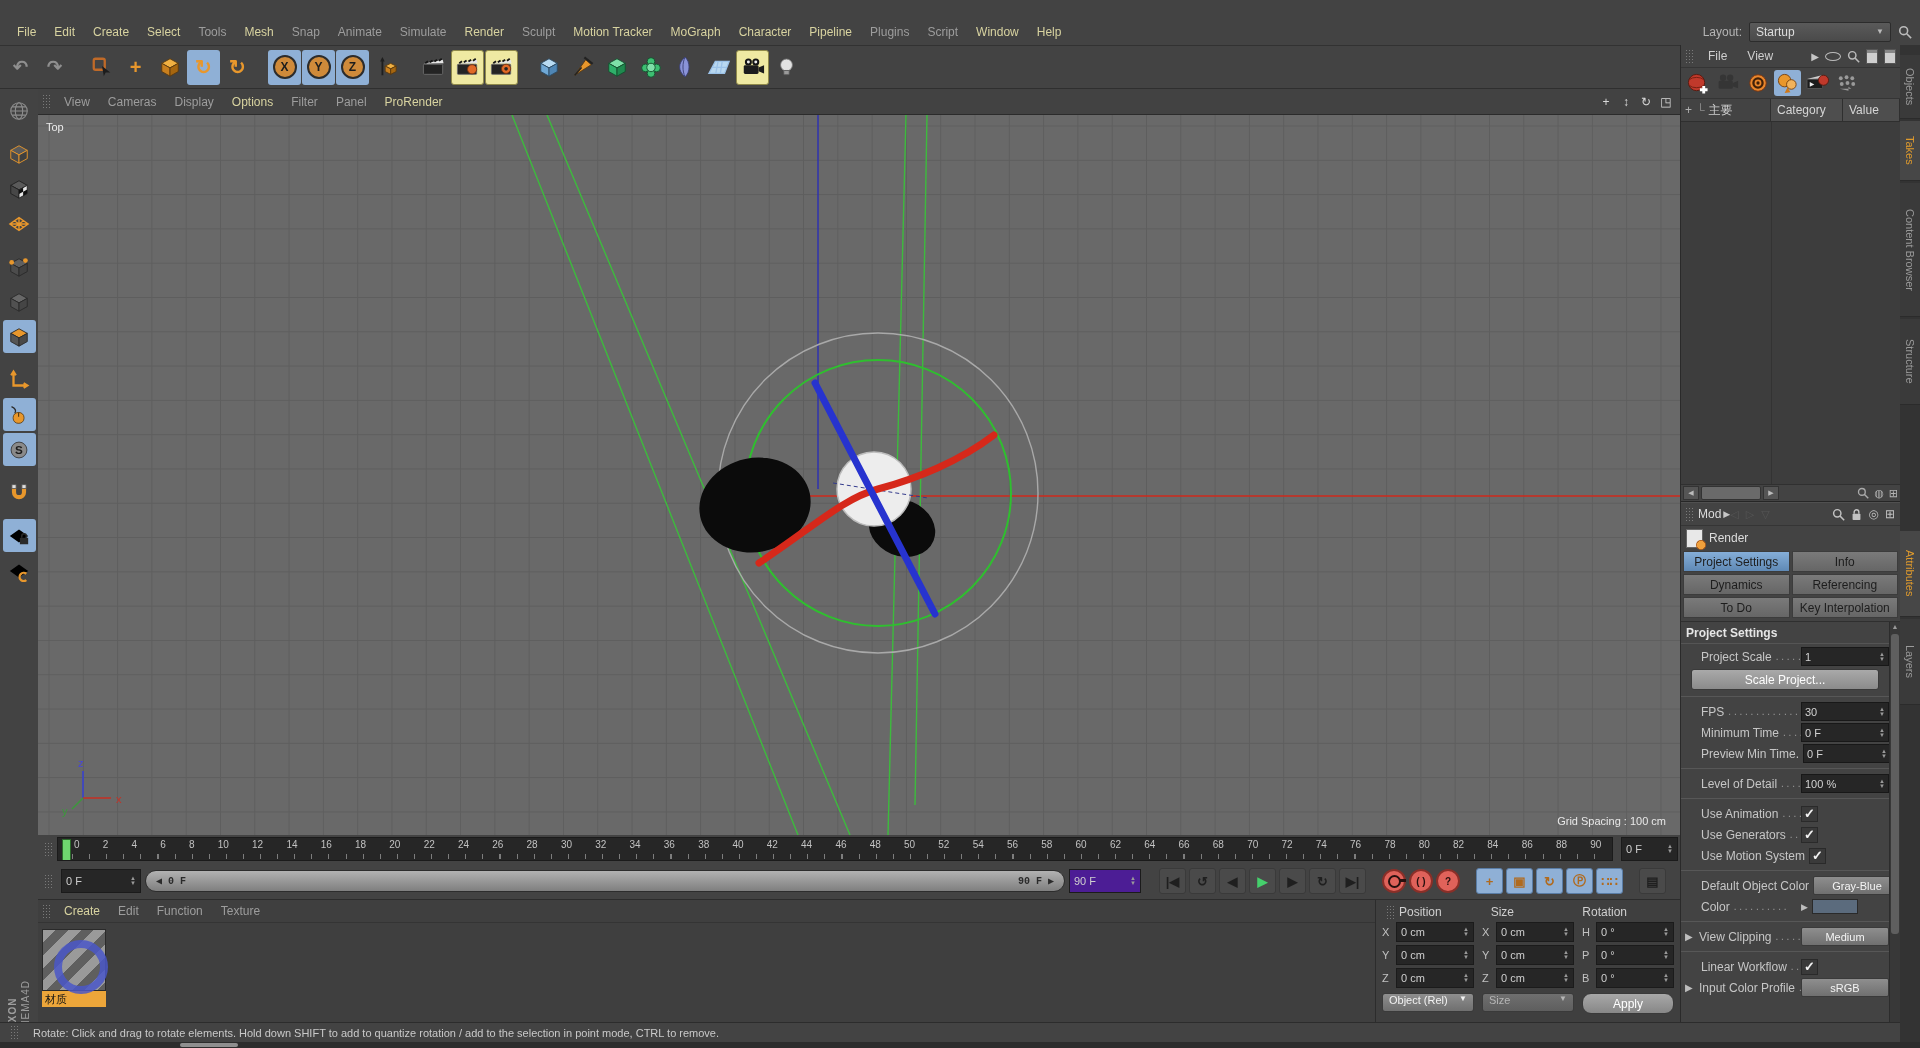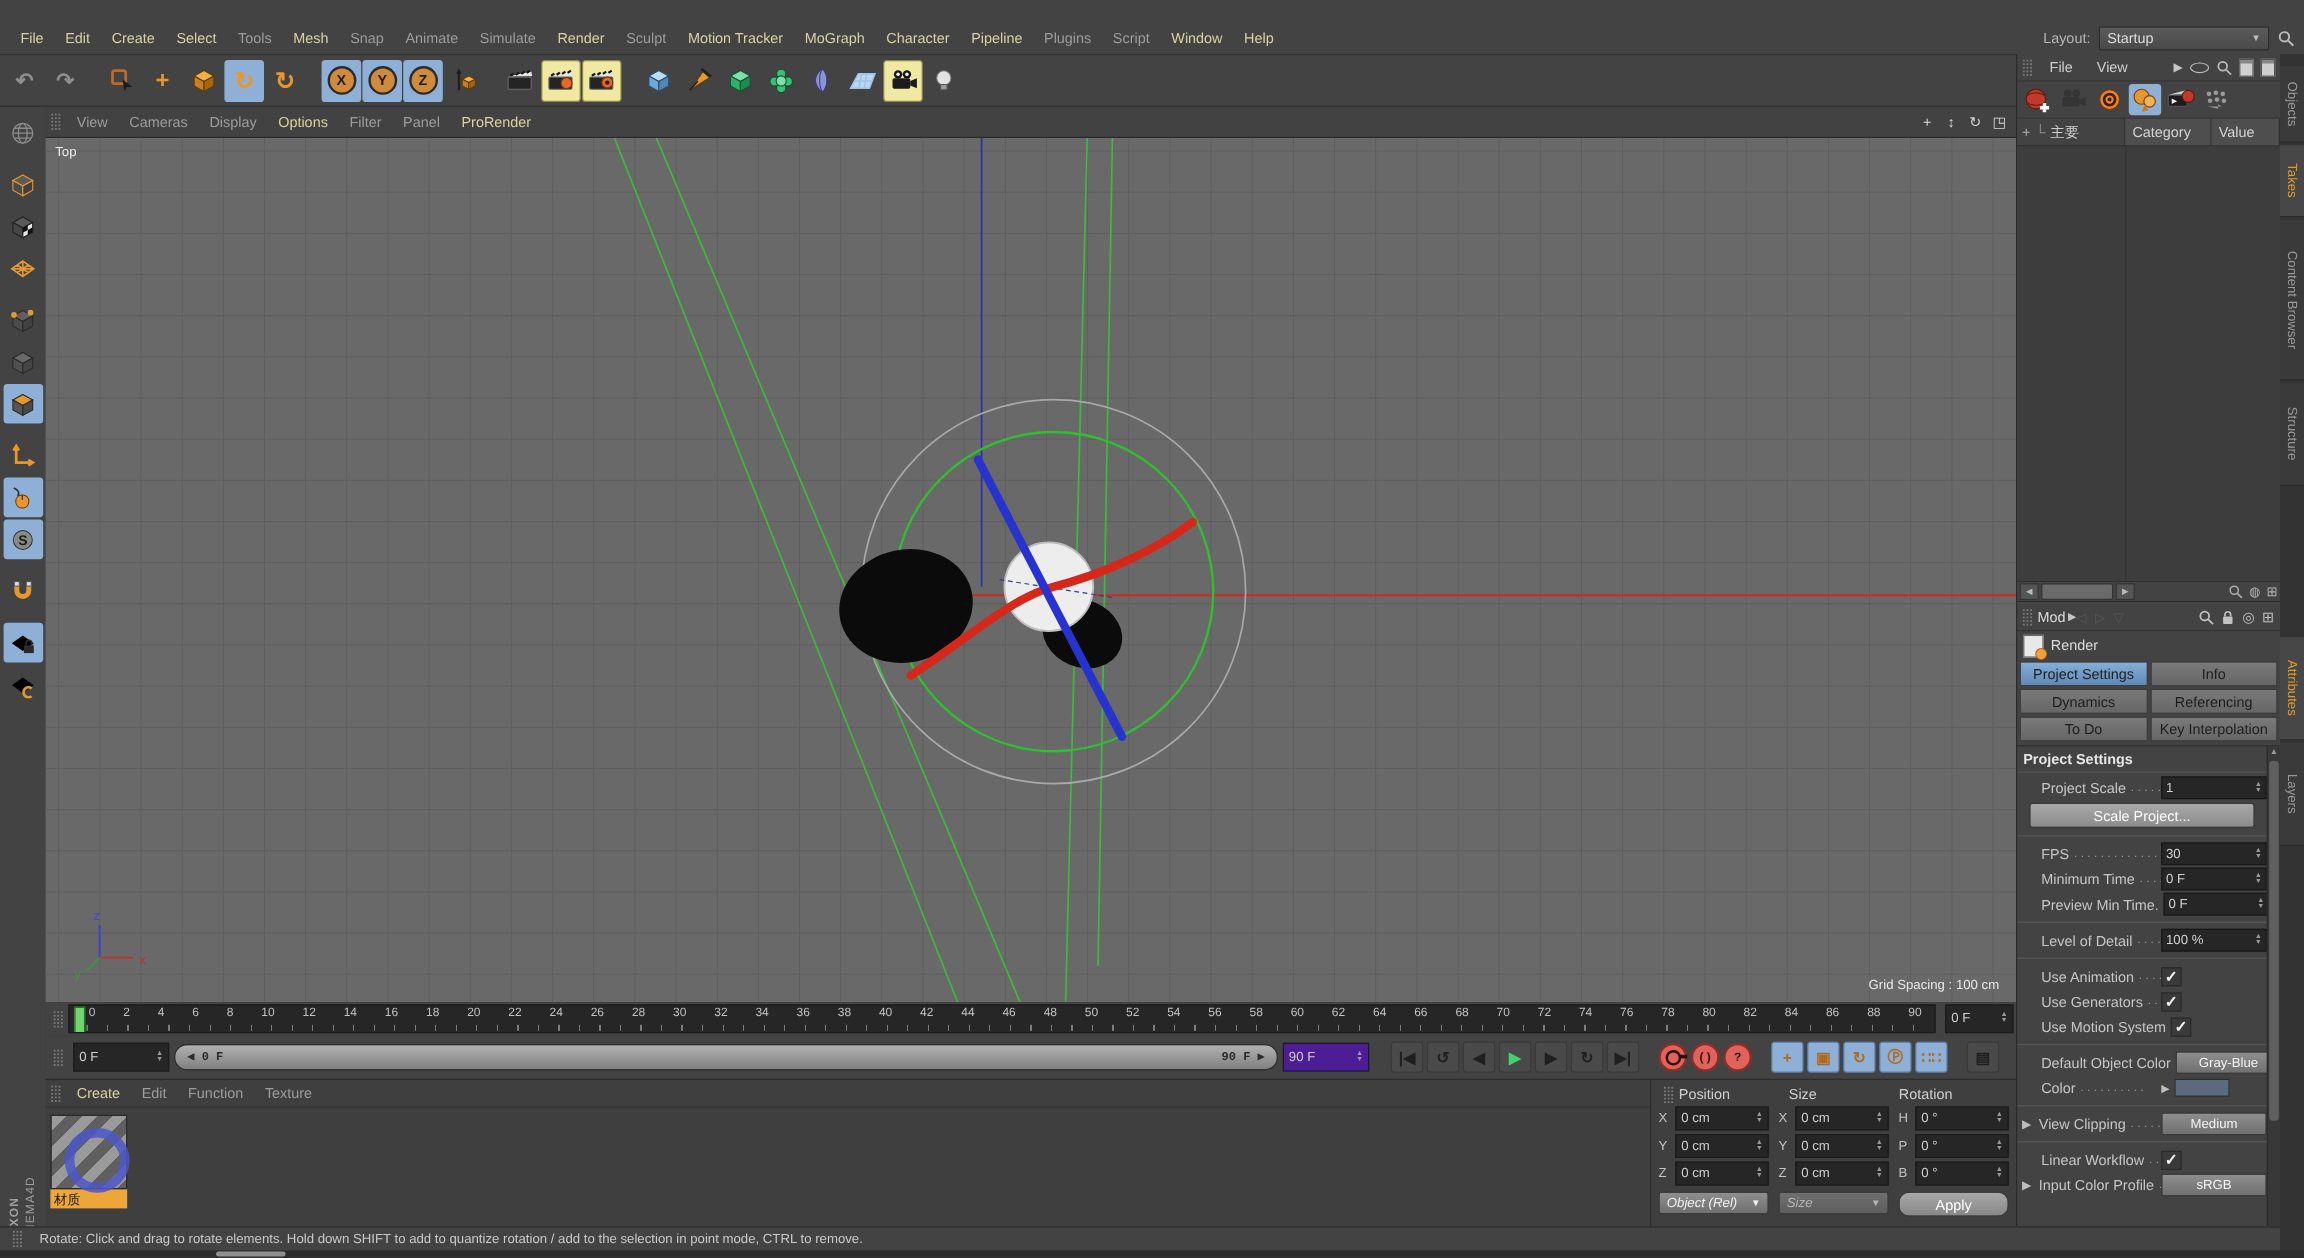--- a/index.html
+++ b/index.html
@@ -97,21 +97,21 @@
   #coord-manager{flex:1;display:flex;flex-direction:column;padding:2px 6px;box-sizing:border-box;}
   #coord-header{display:flex;align-items:center;height:20px;color:#cfcfcf;}
   #coord-cols{display:flex;gap:8px;flex:1;}
   .coord-col{flex:1;display:flex;flex-direction:column;gap:3px;}
   .coord-row{display:flex;align-items:center;gap:4px;}
   .coord-axis{width:10px;color:#c2c2c2;font-size:11px;}
   .coord-field{flex:1;height:18px;background:#262626;border:1px solid #1b1b1b;display:flex;align-items:center;justify-content:space-between;
                padding:0 4px;color:#cfcfcf;font-size:11px;}
   .coord-footer{height:19px;margin-top:2px;}
   .coord-select{height:19px;background:linear-gradient(#8e8e8e,#6f6f6f);border:1px solid #3a3a3a;border-radius:3px;color:#f2f2f2;
-                font-size:11px;display:flex;align-items:center;justify-content:space-between;padding:0 6px;box-sizing:border-box;font-style:italic;}
+                font-size:11px;display:flex;align-items:flex-start;justify-content:space-between;padding:0 6px;box-sizing:border-box;}
   .coord-select.dim{color:#b5b5b5;background:linear-gradient(#6f6f6f,#5e5e5e);}
   .coord-btn{height:19px;background:linear-gradient(#a8a8a8,#878787);border:1px solid #3a3a3a;border-radius:9px;color:#fff;
              font-size:12px;display:flex;align-items:center;justify-content:center;}
   .c-title{flex:1;}
   
   #rpanel{position:absolute;left:1680px;top:45px;width:220px;height:977px;background:#434343;border-left:1px solid #2a2a2a;
           box-sizing:border-box;display:flex;flex-direction:column;}
   #rp-menus{height:22px;display:flex;align-items:center;border-bottom:1px solid #353535;}
   .rp-menu{padding:0 10px;color:#cfcfcf;}
   #rp-menu-icons{margin-left:auto;display:flex;align-items:center;gap:6px;padding-right:4px;}

